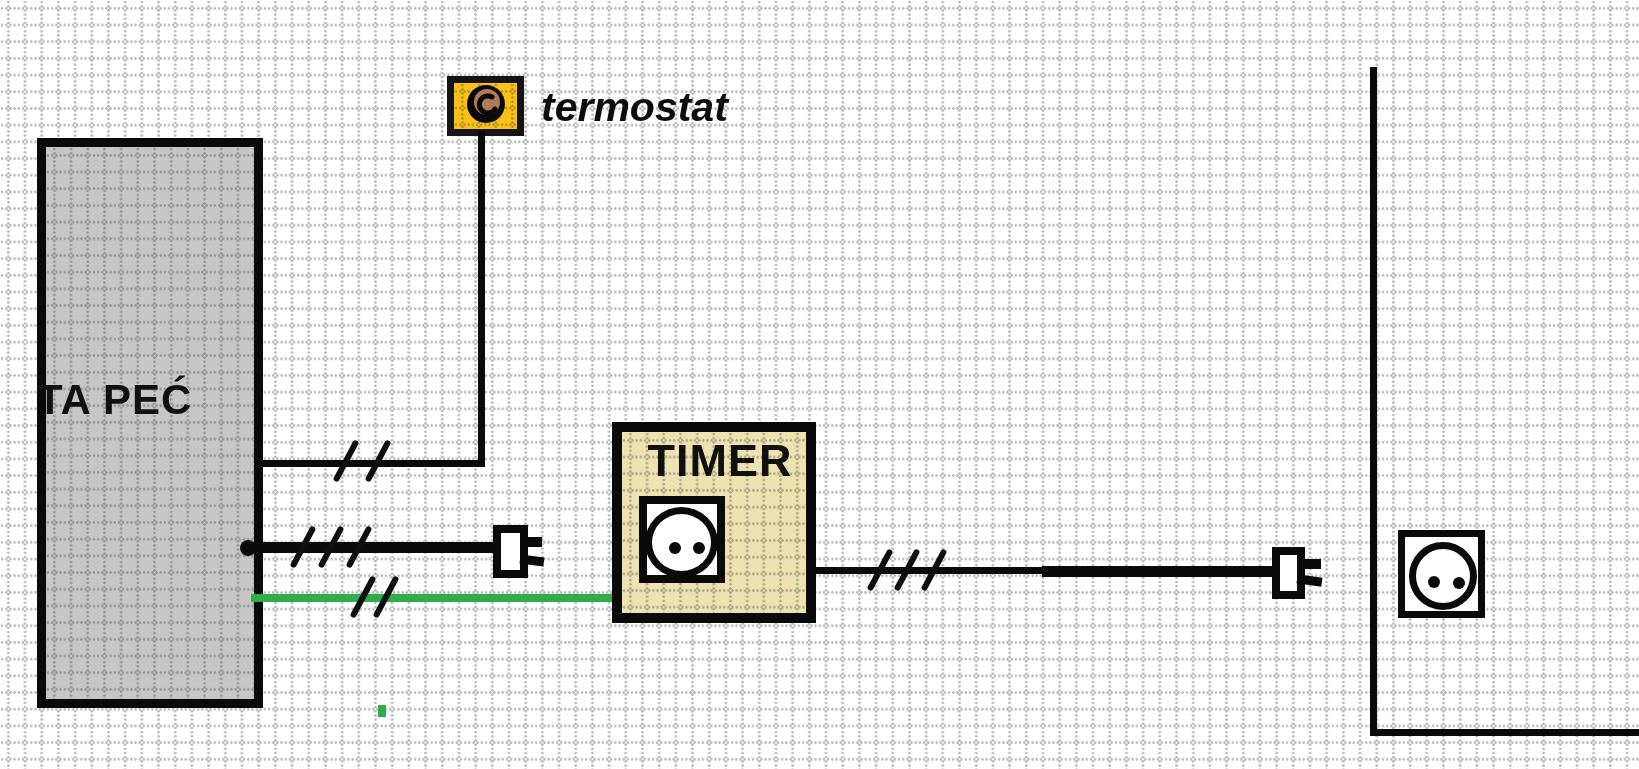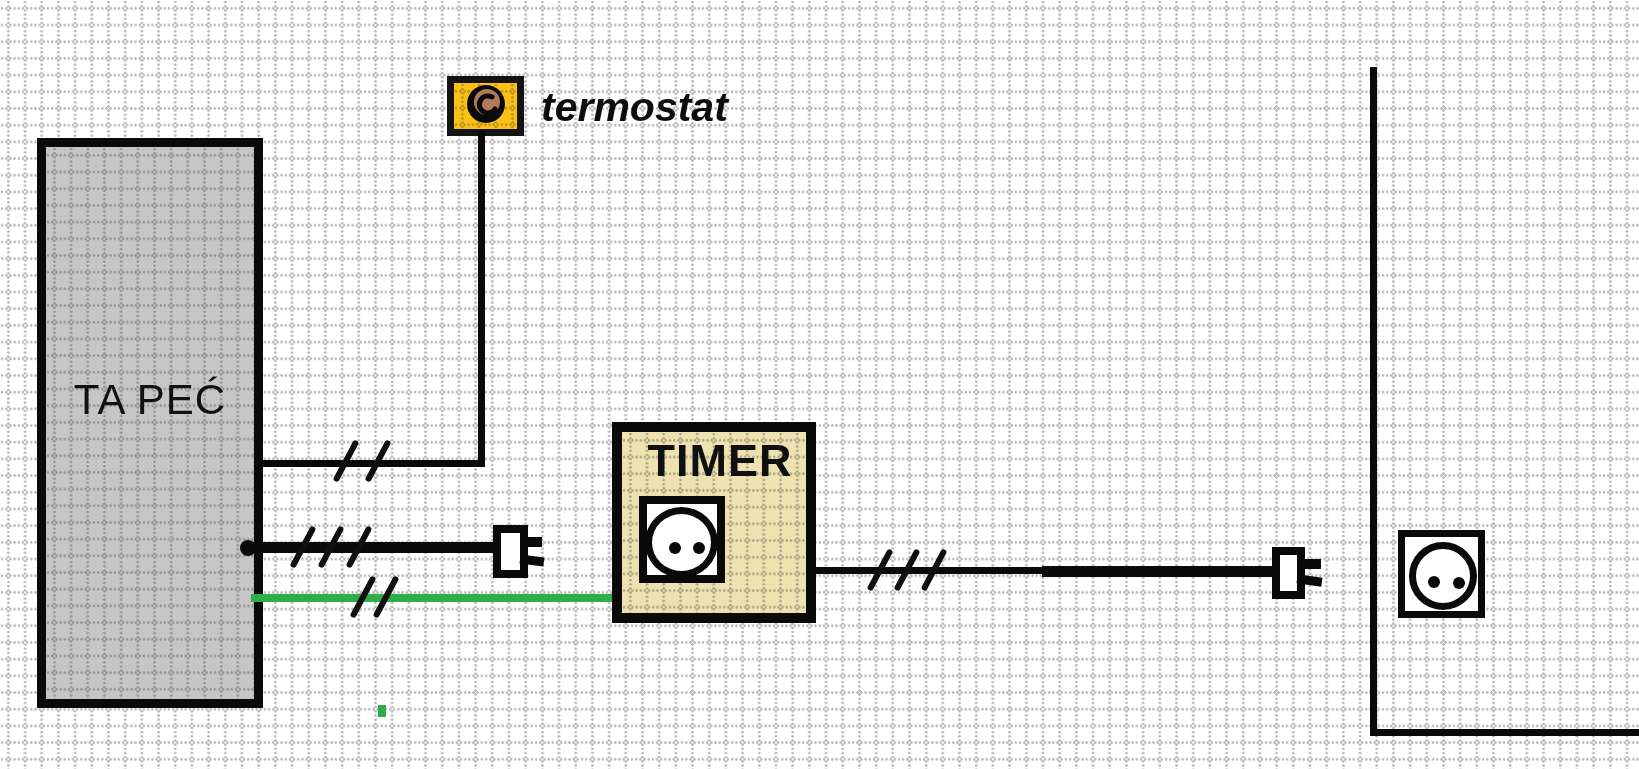--- a/index.html
+++ b/index.html
@@ -15,22 +15,22 @@
       radial-gradient(circle, rgba(70,70,70,.38) 1.05px, transparent 1.5px);
     background-size: 4.18px 16.7px, 16.7px 4.18px;
   }
   .abs{position:absolute;}
   
   #heater-box{
     left:37px;top:138px;width:226px;height:570px;box-sizing:border-box;
     border:9px solid #0a0a0a;background-color:#c6c6c6;
   }
   #heater-label{
-    left:37px;top:376px;width:226px;text-align:center;
-    font-size:42px;font-weight:normal;color:#111;letter-spacing:1px;
+    left:37px;top:376px;width:226px;
+    font-size:42px;font-weight:bold;color:#111;letter-spacing:1px;
   }
   #thermostat-box{
     left:447px;top:76px;width:77px;height:60px;box-sizing:border-box;
     border:7px solid #141414;background-color:#fdc116;
   }
   #thermostat-dial{left:12px;top:1px;width:40px;height:40px;}
   #thermostat-label{
     left:541px;top:84px;font-size:41px;font-weight:bold;color:#0d0d0d;font-style:italic;
   }
   #timer-box{

